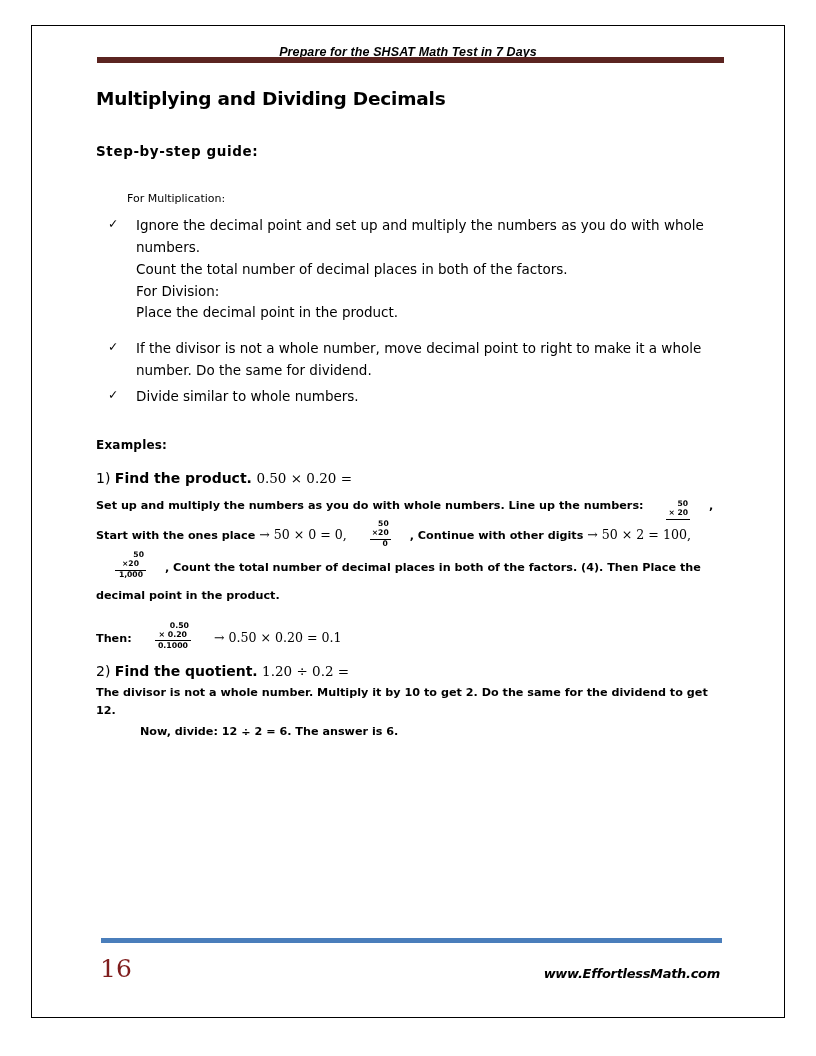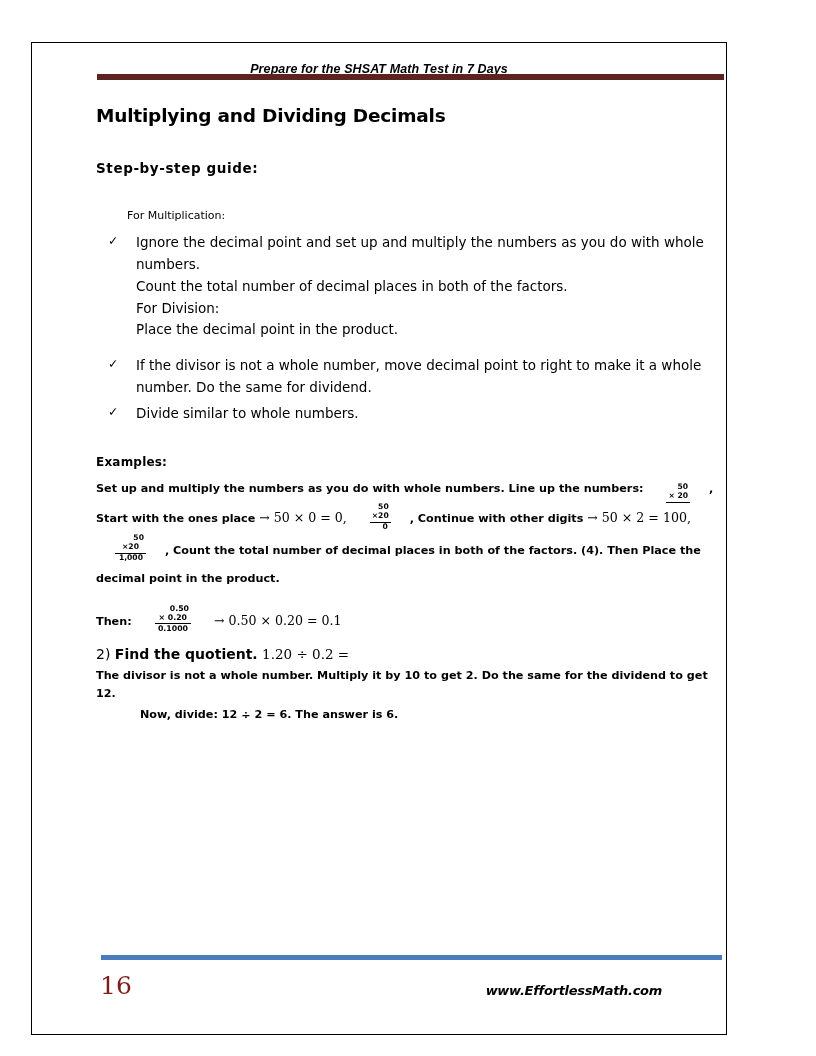--- a/index.html
+++ b/index.html
@@ -13,22 +13,22 @@
     position: relative;
     font-family: "Liberation Sans", sans-serif;
     color: #000000;
     overflow: hidden;
   }
 
   
   #page-frame {
     position: absolute;
     left: 31px;
-    top: 42px;
-    width: 696px;
+    top: 25px;
+    width: 754px;
     height: 993px;
     border: 1.5px solid #000000;
     box-sizing: border-box;
     background: #ffffff;
   }
 
   
   #running-header {
     position: absolute;
     left: 0;
@@ -252,20 +252,25 @@
       <span>If the divisor is not a whole number, move decimal point to right to make it a whole number. Do the same for dividend.</span>
     </div>
 
     <div class="bullet-row" style="margin-top:4px;">
       <span class="tick">✓</span>
       <span>Divide similar to whole numbers.</span>
     </div>
 
     <div class="examples-title">Examples:</div>
 
+    <div class="q-line">
+      <span class="q-num">1)</span>
+      <span class="q-prompt">Find the product.</span>
+      <span class="q-expr">0.50 × 0.20 =</span>
+    </div>
 
     <div class="sol">
       <span>Set up and multiply the numbers as you do with whole numbers. Line up the numbers:</span>
       <span class="vmult">
         <span class="top">50</span>
         <span class="mid">× 20</span>
       </span><span>, Start with the ones place</span>
       <span class="serif-math">→</span>
       <span class="serif-math">50 × 0 = 0,</span>
       <span class="vmult">

